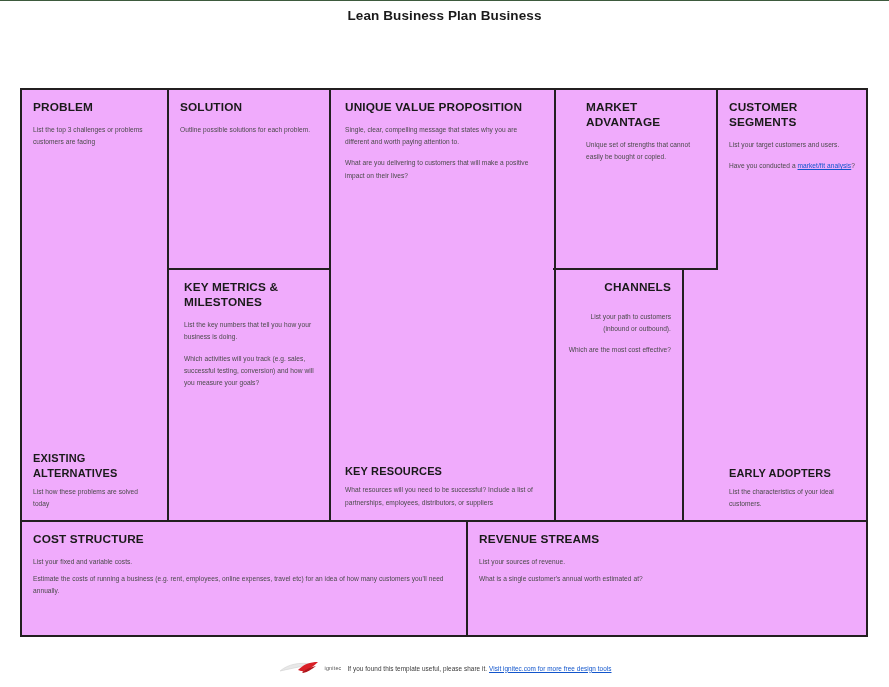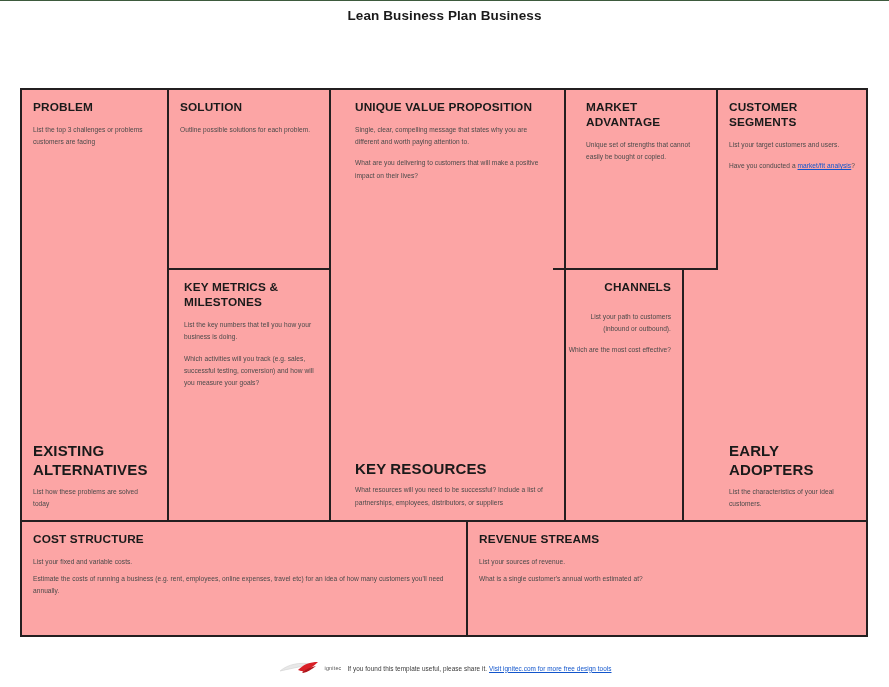--- a/index.html
+++ b/index.html
@@ -40,21 +40,21 @@
 
   
   .canvas {
     position: absolute;
     left: 20px;
     top: 88px;
     width: 848px;
     height: 549px;
     border: 2px solid #231f20;
     box-sizing: border-box;
-    background: #fca5a5;
+    background: #f0abfc;
   }
 
   .cell {
     position: absolute;
     box-sizing: border-box;
     padding: 10px 11px 8px 11px;
     overflow: hidden;
   }
 
   .b-right { border-right: 2px solid #231f20; }
@@ -64,21 +64,21 @@
   .cell h2 {
     margin: 0 0 9px 0;
     font-size: 11.8px;
     font-weight: bold;
     letter-spacing: 0.15px;
     line-height: 1.28;
     color: #1a1a1a;
     text-transform: uppercase;
   }
   .cell h2.small-head {
-    font-size: 15px;
+    font-size: 11px;
     margin-bottom: 6px;
   }
 
   .cell p {
     margin: 0 0 9px 0;
     font-size: 6.6px;
     line-height: 1.85;
     color: #4a4a4a;
     letter-spacing: 0.05px;
   }
@@ -154,21 +154,21 @@
     <h2>SOLUTION</h2>
     <p>Outline possible solutions for each problem.</p>
   </div>
 
   <div class="cell b-right" style="left:147px; top:180px; width:162px; height:250px;padding-left:15px;">
     <h2>KEY METRICS &amp; MILESTONES</h2>
     <p>List the key numbers that tell you how your business is doing.</p>
     <p>Which activities will you track (e.g. sales, successful testing, conversion) and how will you measure your goals?</p>
   </div>
 
-  <div class="cell b-right" style="left:322px; top:0; width:222px; height:430px;">
+  <div class="cell b-right" style="left:312px; top:0; width:222px; height:430px;">
     <h2>UNIQUE VALUE PROPOSITION</h2>
     <p>Single, clear, compelling message that states why you are different and worth paying attention to.</p>
     <p>What are you delivering to customers that will make a positive impact on their lives?</p>
 
     <div class="bottom-block">
       <h2 class="small-head">KEY RESOURCES</h2>
       <p class="wide">What resources will you need to be successful? Include a list of partnerships, employees, distributors, or suppliers</p>
     </div>
   </div>
 

